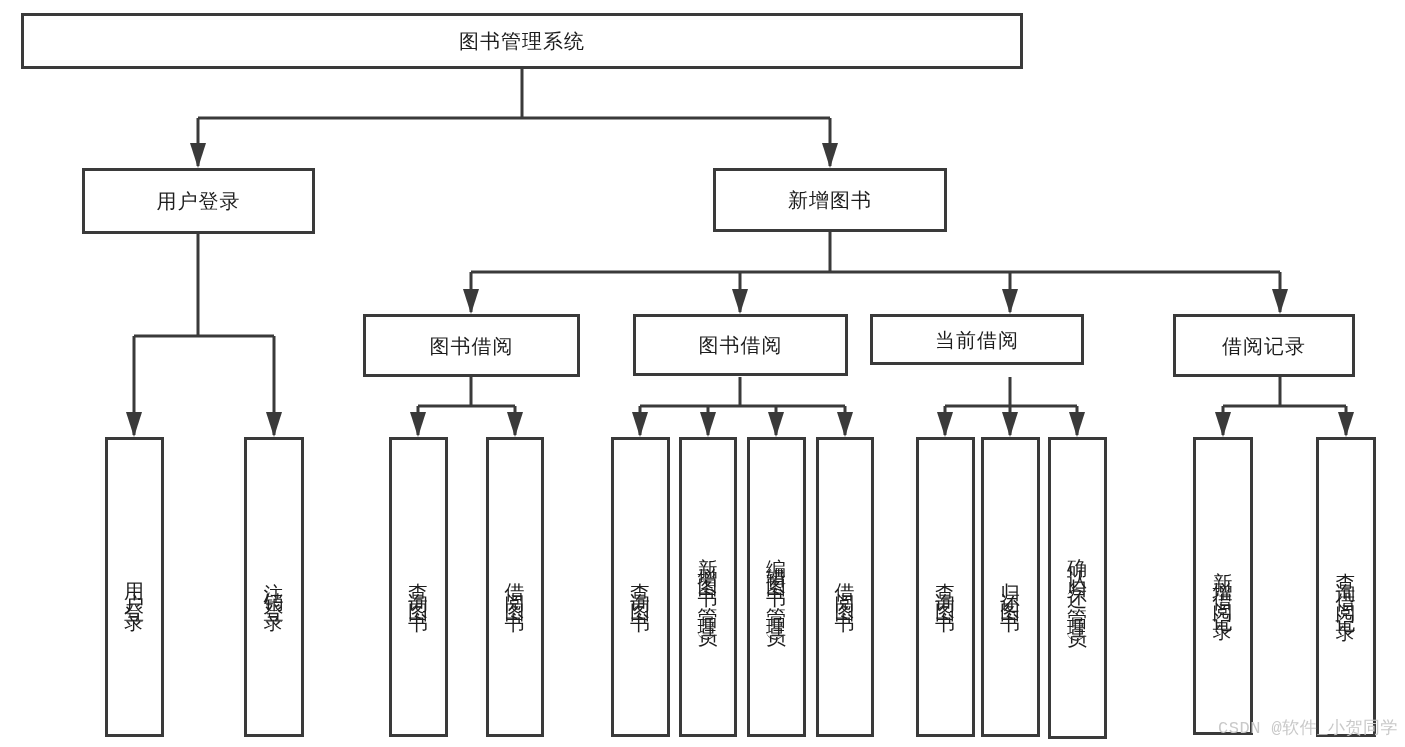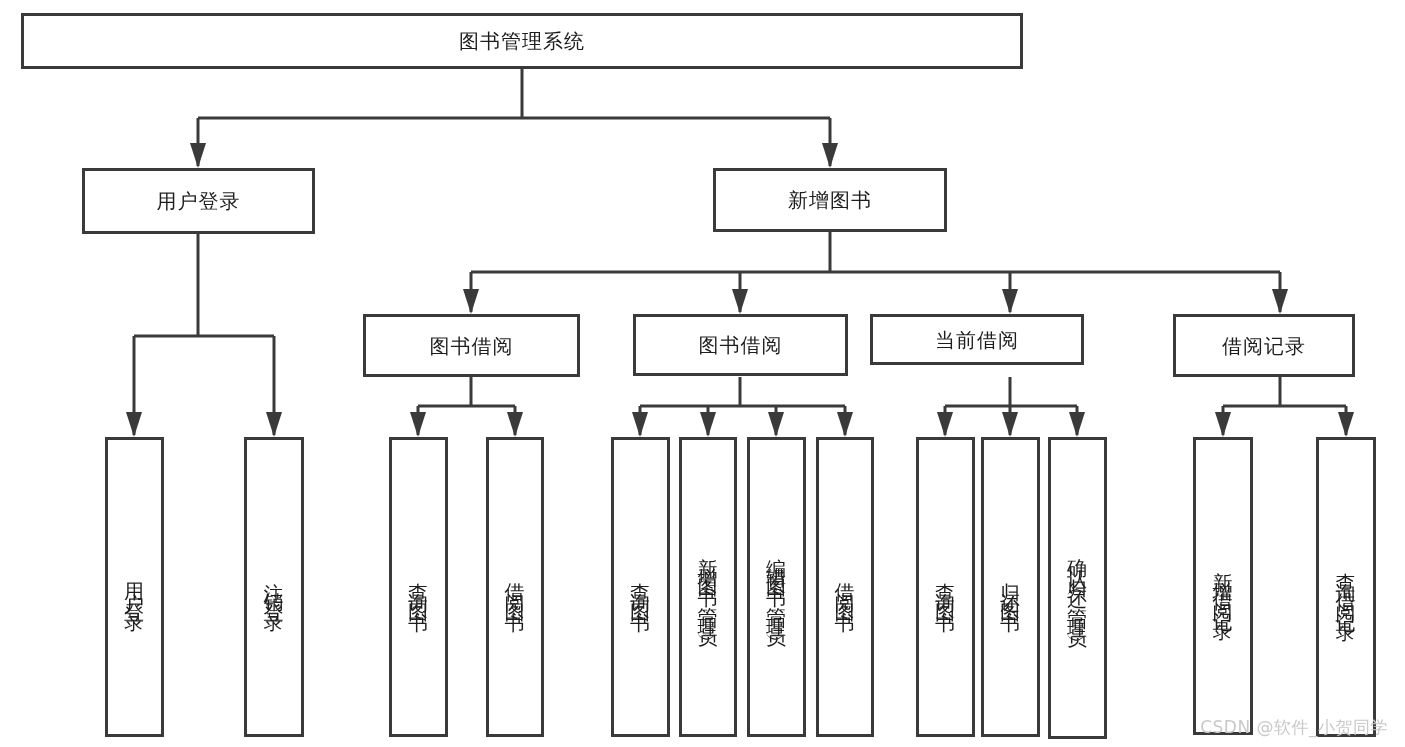--- a/index.html
+++ b/index.html
@@ -68,26 +68,27 @@
   #l-bb-add         { left: 679px;  top: 437px; width: 58px; height: 300px; }
   #l-bb-edit        { left: 747px;  top: 437px; width: 59px; height: 300px; }
   #l-bb-borrow      { left: 816px;  top: 437px; width: 58px; height: 300px; }
   #l-cb-query       { left: 916px;  top: 437px; width: 59px; height: 300px; }
   #l-cb-return      { left: 981px;  top: 437px; width: 59px; height: 300px; }
   #l-cb-confirm     { left: 1048px; top: 437px; width: 59px; height: 302px; }
   #l-br-add-record  { left: 1193px; top: 437px; width: 60px; height: 298px; }
   #l-br-query-record{ left: 1316px; top: 437px; width: 60px; height: 300px; }
   .watermark {
     position: absolute;
-    right: 17px;
+    right: 7px;
     bottom: 8px;
     font-size: 17px;
     color: var(--wm);
     letter-spacing: 0.5px;
     pointer-events: none;
+    font-family: Liberation Mono, monospace;
   }
 </style>
 </head>
 <body>
 
 <div class="canvas">
 
   <svg class="connectors" width="1405" height="747" viewBox="0 0 1405 747" xmlns="http://www.w3.org/2000/svg">
 
     <g>

